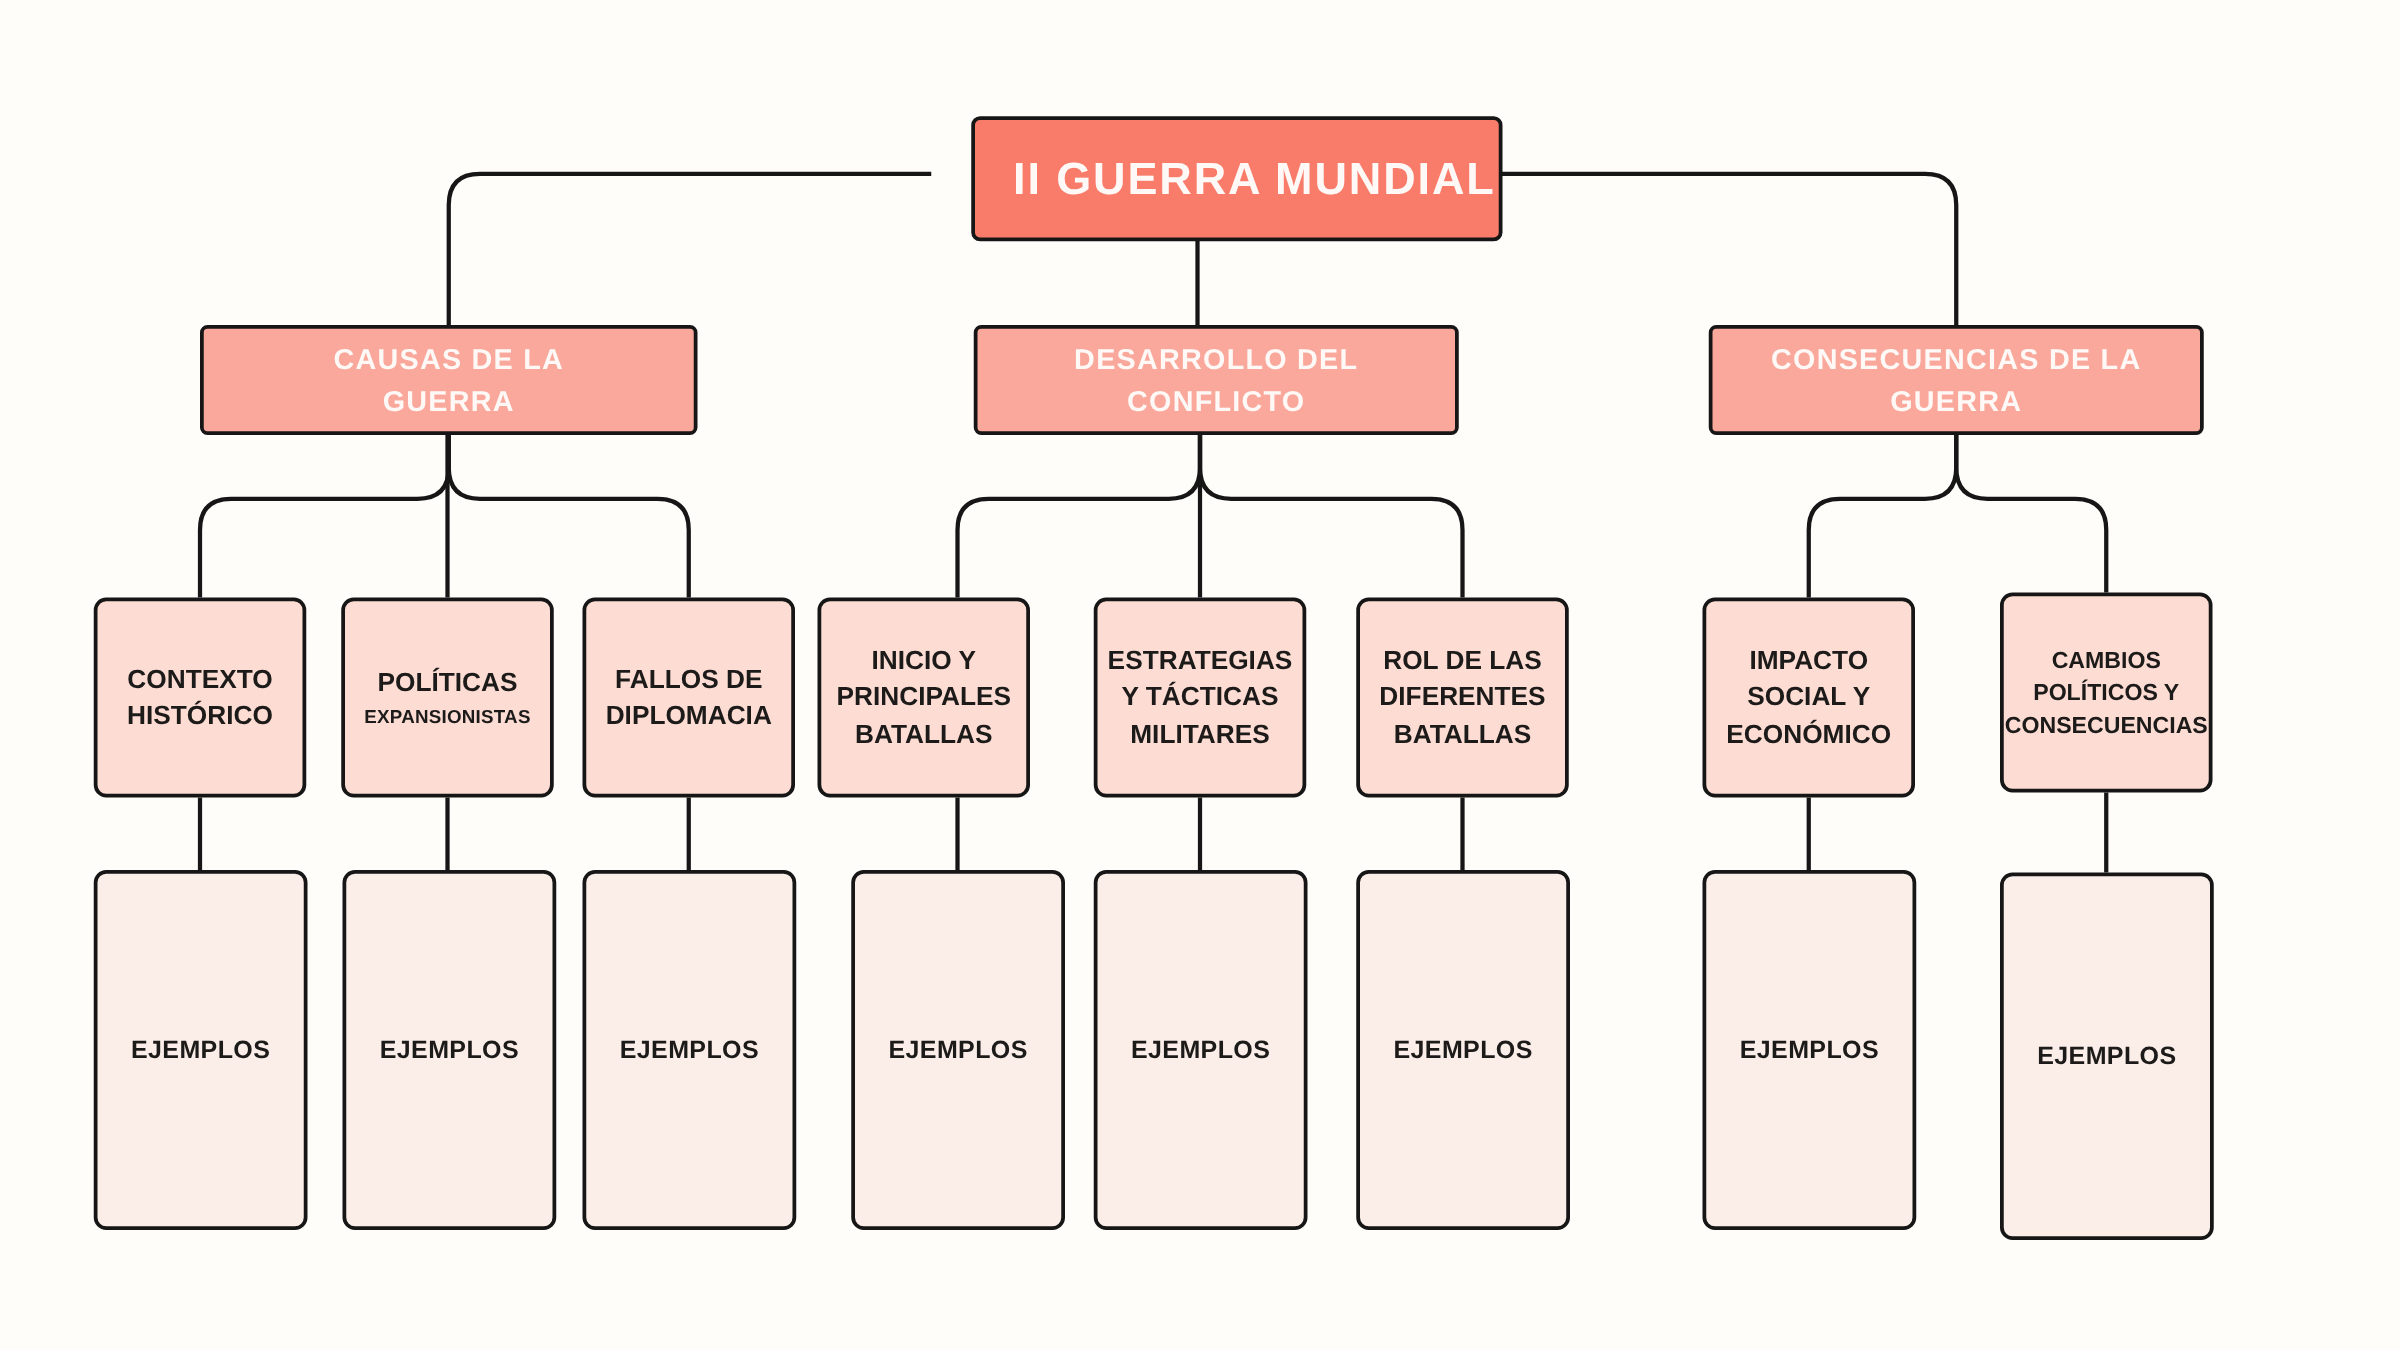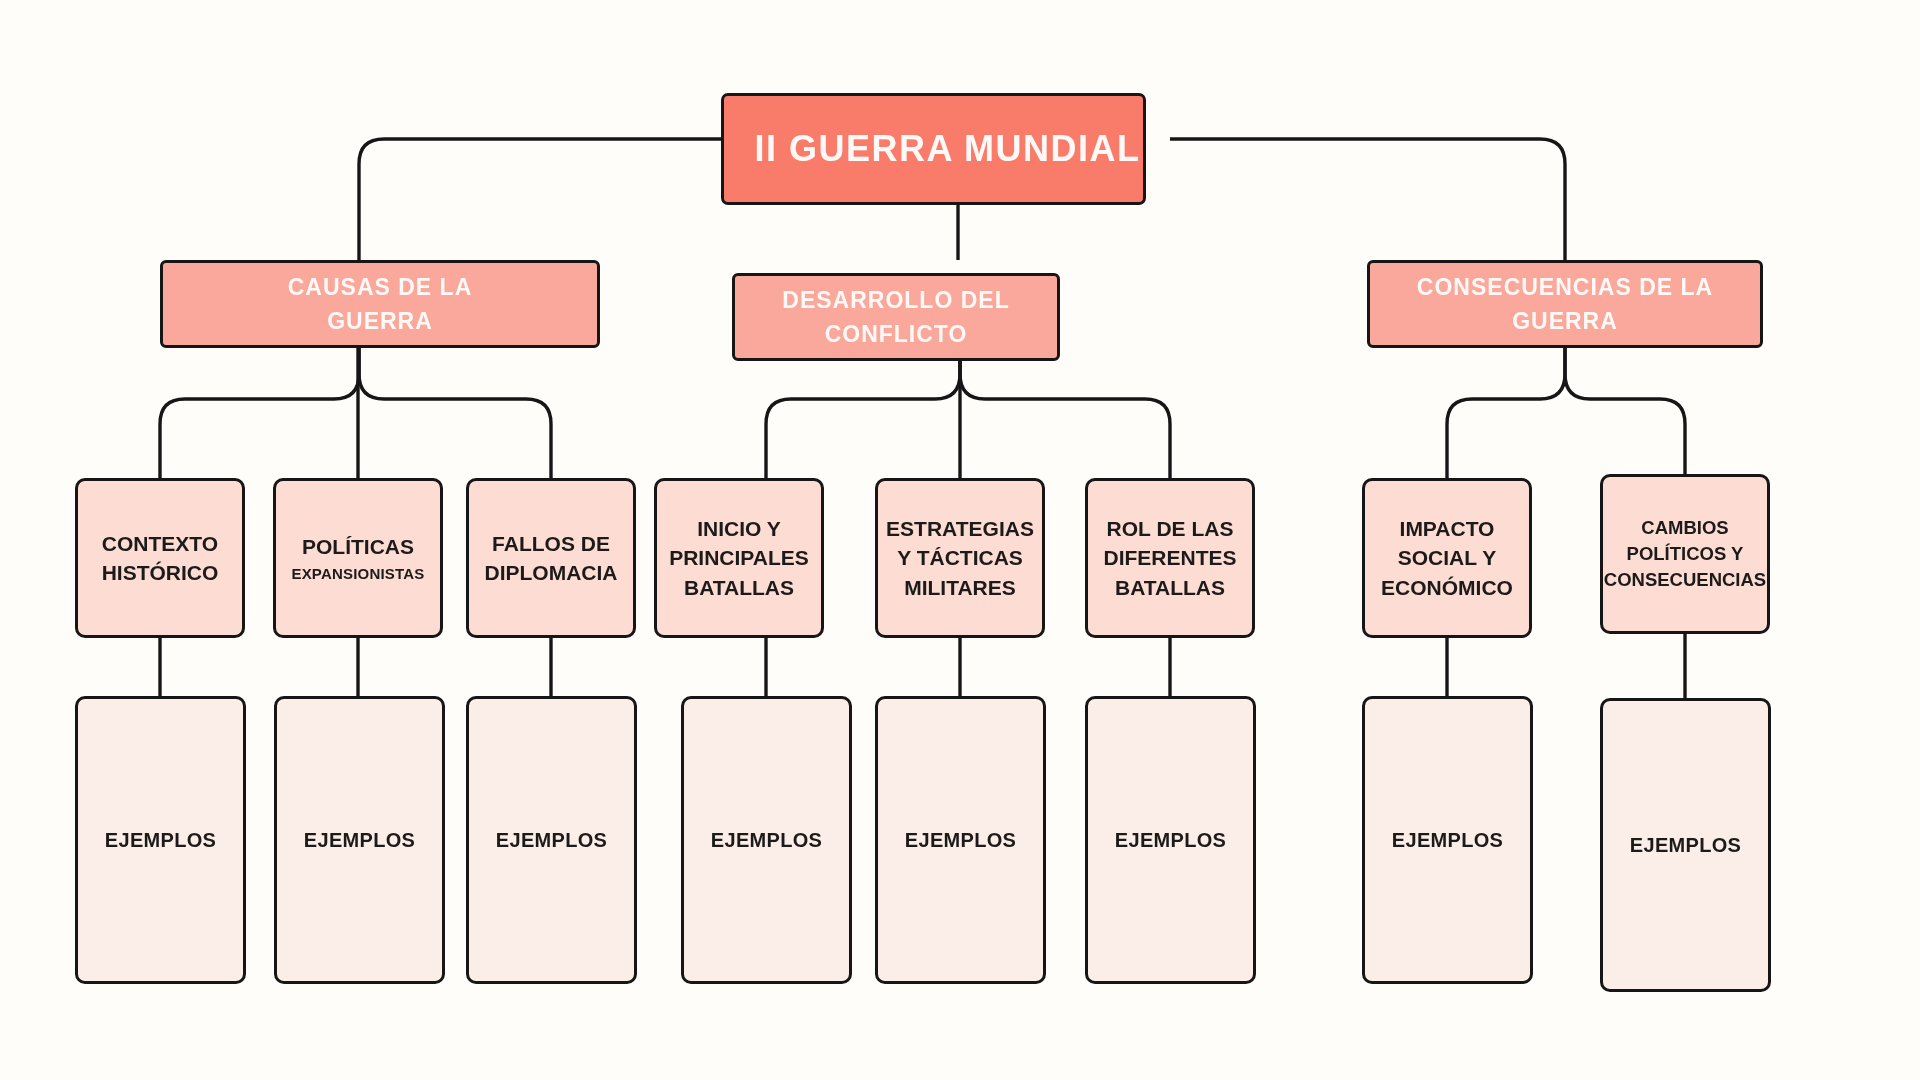--- a/index.html
+++ b/index.html
@@ -23,30 +23,30 @@
   }
   svg.connectors{position:absolute;left:0;top:0;z-index:0;}
   svg.connectors path{fill:none;stroke:var(--line);stroke-width:3.4;stroke-linecap:butt;}
 
   .node{
     position:absolute;z-index:1;box-sizing:border-box;
     display:flex;flex-direction:column;align-items:center;justify-content:center;
     border:3px solid var(--line);text-align:center;
   }
   .node-root{
-    left:721px;top:93px;width:425px;height:112px;
+    left:777px;top:93px;width:425px;height:100px;
     background:var(--root-fill);border-radius:7px;
     color:var(--text-light);font-size:36px;font-weight:bold;letter-spacing:1.5px;padding-left:28px;
   }
   .node-branch{
     top:260px;height:88px;background:var(--branch-fill);border-radius:6px;
     color:var(--text-light);font-size:23px;font-weight:bold;letter-spacing:1px;line-height:1.5;
   }
-  .branch-causas{left:160px;width:440px;}
-  .branch-desarrollo{left:732px;width:328px;margin-top:13px;}
+  .branch-causas{left:160px;width:398px;}
+  .branch-desarrollo{left:779px;width:388px;}
   .branch-consecuencias{left:1367px;width:396px;}
   .branch-causas .lbl{max-width:220px;}
   .branch-desarrollo .lbl{max-width:300px;}
   .branch-consecuencias .lbl{max-width:320px;}
 
   .node-topic{
     top:478px;width:170px;height:160px;
     background:var(--topic-fill);border-radius:10px;
     color:var(--text-dark);font-size:21px;font-weight:bold;line-height:1.4;
     padding:6px;

